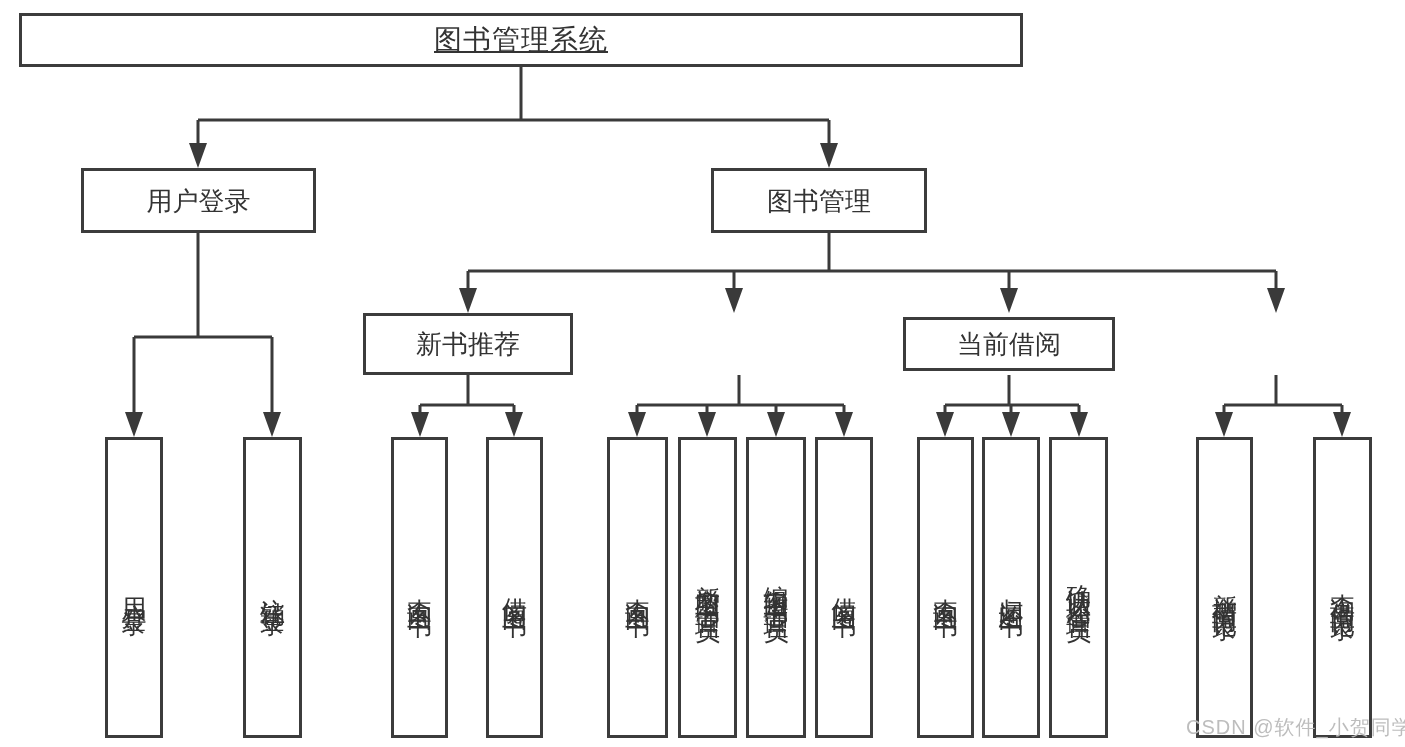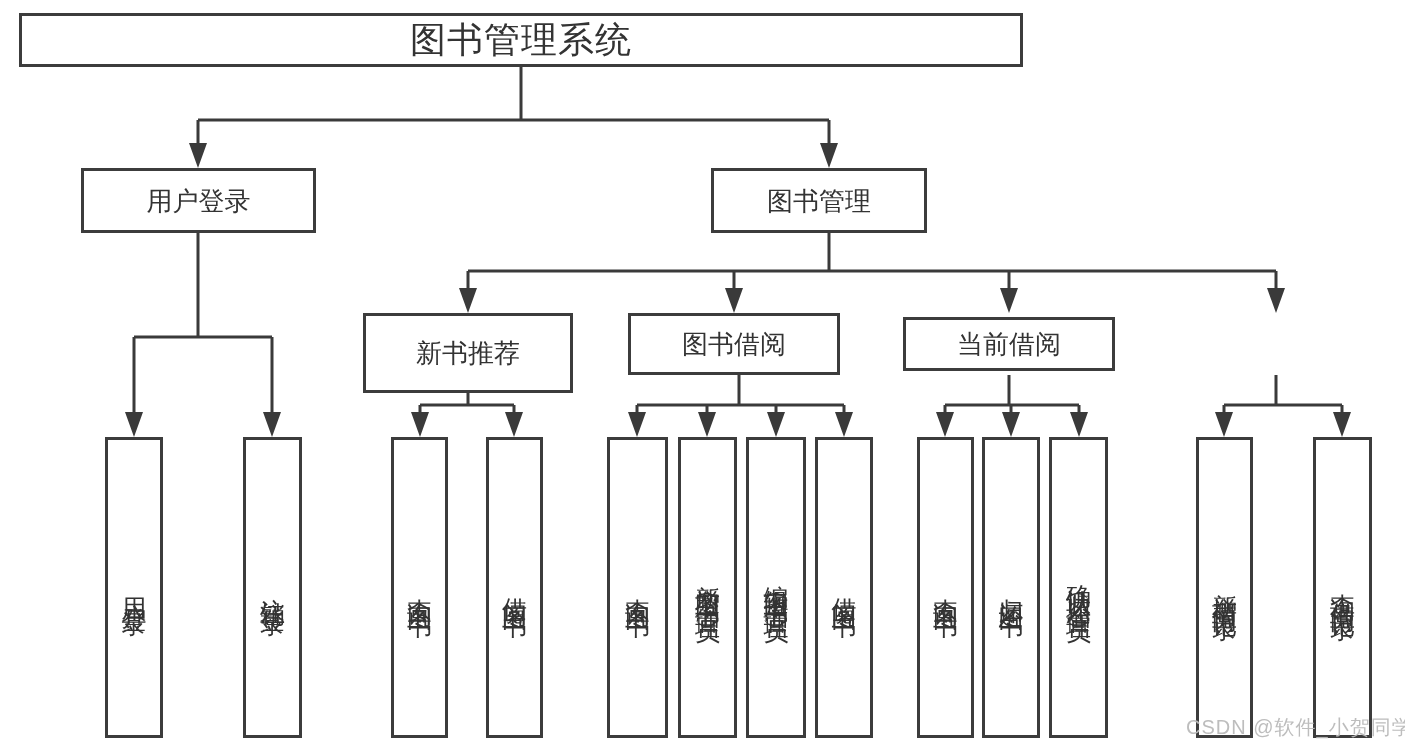--- a/index.html
+++ b/index.html
@@ -39,22 +39,23 @@
     background: #ffffff;
     display: flex;
     align-items: center;
     justify-content: center;
     color: #333333;
     font-size: 26px;
     line-height: 1;
     white-space: nowrap;
   }
   .box.root-box {
-    font-size: 36px;
+    font-size: 28px;
     letter-spacing: 1px;
+    text-decoration: underline;
   }
   .vbox span {
     writing-mode: vertical-rl;
     text-orientation: mixed;
     letter-spacing: 5px;
     font-size: 25px;
     line-height: 1;
   }
   .watermark {
     position: absolute;
@@ -107,25 +108,22 @@
     <span>图书管理系统</span>
   </div>
 
   <div class="box" style="left:81px; top:168px; width:235px; height:65px">
     <span>用户登录</span>
   </div>
   <div class="box" style="left:711px; top:168px; width:216px; height:65px">
     <span>图书管理</span>
   </div>
 
-  <div class="box" style="left:363px; top:313px; width:210px; height:80px">
+  <div class="box" style="left:363px; top:313px; width:210px; height:62px">
     <span>新书推荐</span>
-  </div>
-  <div class="box" style="left:628px; top:313px; width:212px; height:62px">
-    <span>图书借阅</span>
   </div>
   <div class="box" style="left:903px; top:317px; width:212px; height:54px">
     <span>当前借阅</span>
   </div>
 
   <div class="box vbox" style="left:105px; top:437px; width:58px; height:301px">
     <span>用户登录</span>
   </div>
   <div class="box vbox" style="left:243px; top:437px; width:59px; height:301px">
     <span>注销登录</span>

